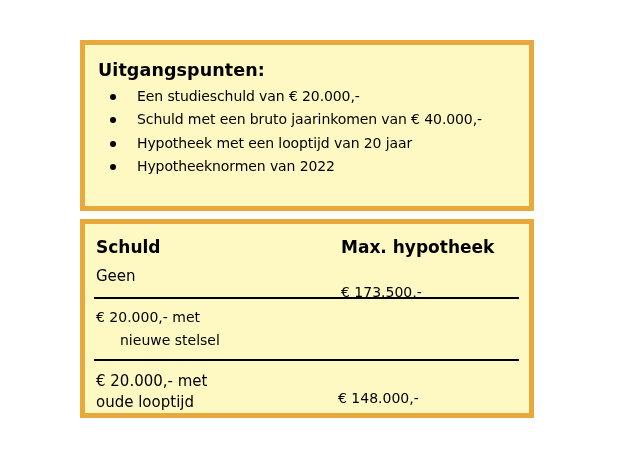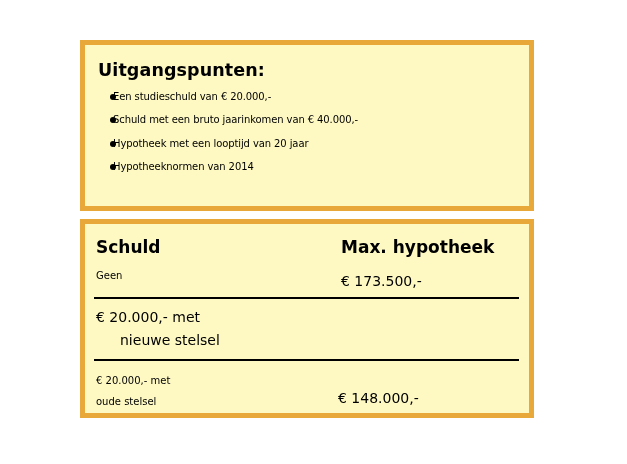--- a/index.html
+++ b/index.html
@@ -15,54 +15,54 @@
     #box1 { top: 40px; height: 161px; }
     #box2 { top: 219px; height: 189px; }
     .title {
       position: absolute; left: 13px; top: 15px;
       font-weight: bold; font-size: 17.5px; letter-spacing: 0.1px;
     }
     ul.points {
       position: absolute; left: 0; top: 40px; margin: 0; padding: 0; list-style: none;
     }
     ul.points li {
-      position: relative; padding-left: 28px; font-size: 10px; height: 23.4px; line-height: 23px;
+      position: relative; padding-left: 52px; font-size: 14px; height: 23.4px; line-height: 23px;
       white-space: nowrap; letter-spacing: -0.1px;
     }
     ul.points li .bullet {
       position: absolute; left: 25px; top: 9px; width: 6px; height: 6px; border-radius: 50%; background: #000;
     }
     .hdr { position: absolute; font-weight: bold; font-size: 17px; top: 13px; }
     .cell { position: absolute; font-size: 14px; line-height: 22px; white-space: nowrap; }
-    .cell.small { font-size: 10px; line-height: 20px; }
+    .cell.small { font-size: 15px; line-height: 20px; }
     .divider { position: absolute; left: 9px; width: 425px; height: 2px; background: #000; }
   </style>
 </head>
 <body>
 
 <div class="box" id="box1">
   <div class="title">Uitgangspunten:</div>
   <ul class="points">
     <li><span class="bullet"></span><span>Een studieschuld van € 20.000,-</span></li>
     <li><span class="bullet"></span><span>Schuld met een bruto jaarinkomen van € 40.000,-</span></li>
     <li><span class="bullet"></span><span>Hypotheek met een looptijd van 20 jaar</span></li>
-    <li><span class="bullet"></span><span>Hypotheeknormen van 2014</span></li>
+    <li><span class="bullet"></span><span>Hypotheeknormen van 2022</span></li>
   </ul>
 </div>
 
 <div class="box" id="box2">
   <div class="hdr" style="left:256px;">Max. hypotheek</div>
   <div class="hdr" style="left:11px;">Schuld</div>
 
   <div class="cell small" style="left:11px; top:42px;">Geen</div>
-  <div class="cell" style="left:256px; top:46px;">€ 173.500,-</div>
+  <div class="cell" style="left:256px; top:57px;text-decoration:underline;">€ 173.500,-</div>
 
   <div class="divider" style="top:73px;"></div>
 
   <div class="cell" style="left:11px; top:82px;">€ 20.000,- met</div>
   <div class="cell" style="left:11px; top:105px;margin-left:24px;">nieuwe stelsel</div>
 
   <div class="divider" style="top:135px;"></div>
 
   <div class="cell small" style="left:11px; top:147px;">€ 20.000,- met</div>
-  <div class="cell small" style="left:11px; top:168px;">oude stelsel</div>
+  <div class="cell small" style="left:11px; top:168px;">oude looptijd</div>
   <div class="cell" style="left:253px; top:163px;">€ 148.000,-</div>
 </div>
 
 </body></html>

